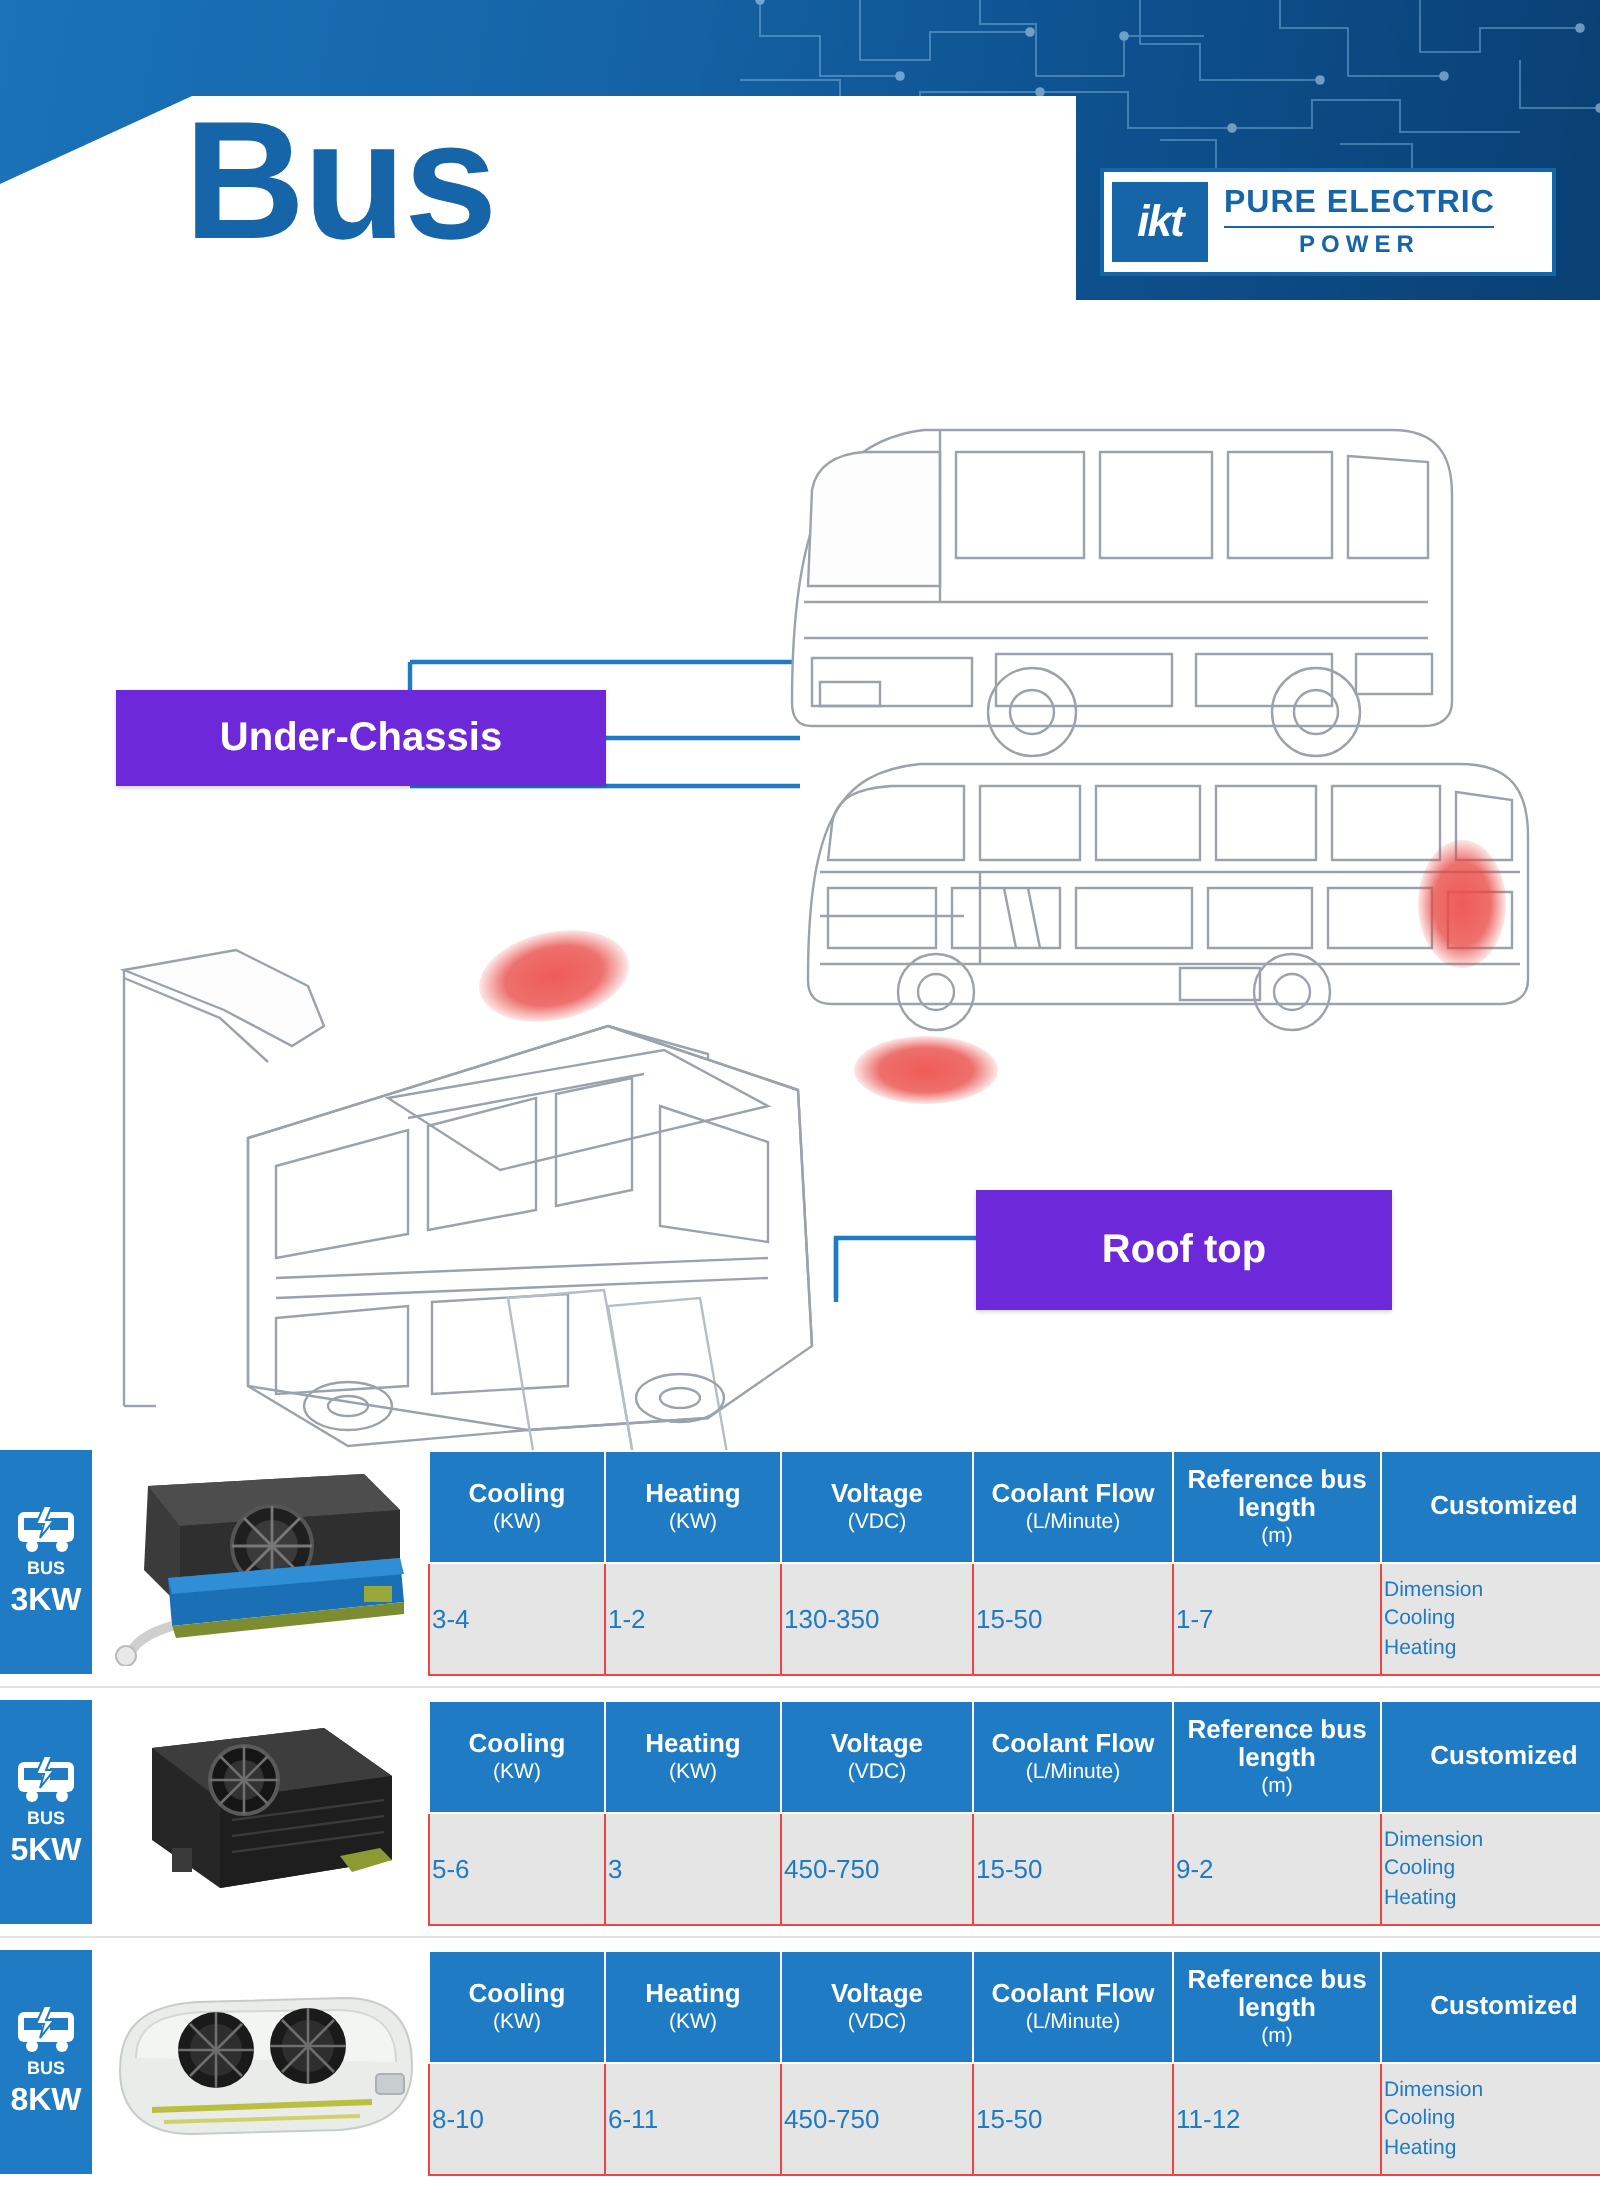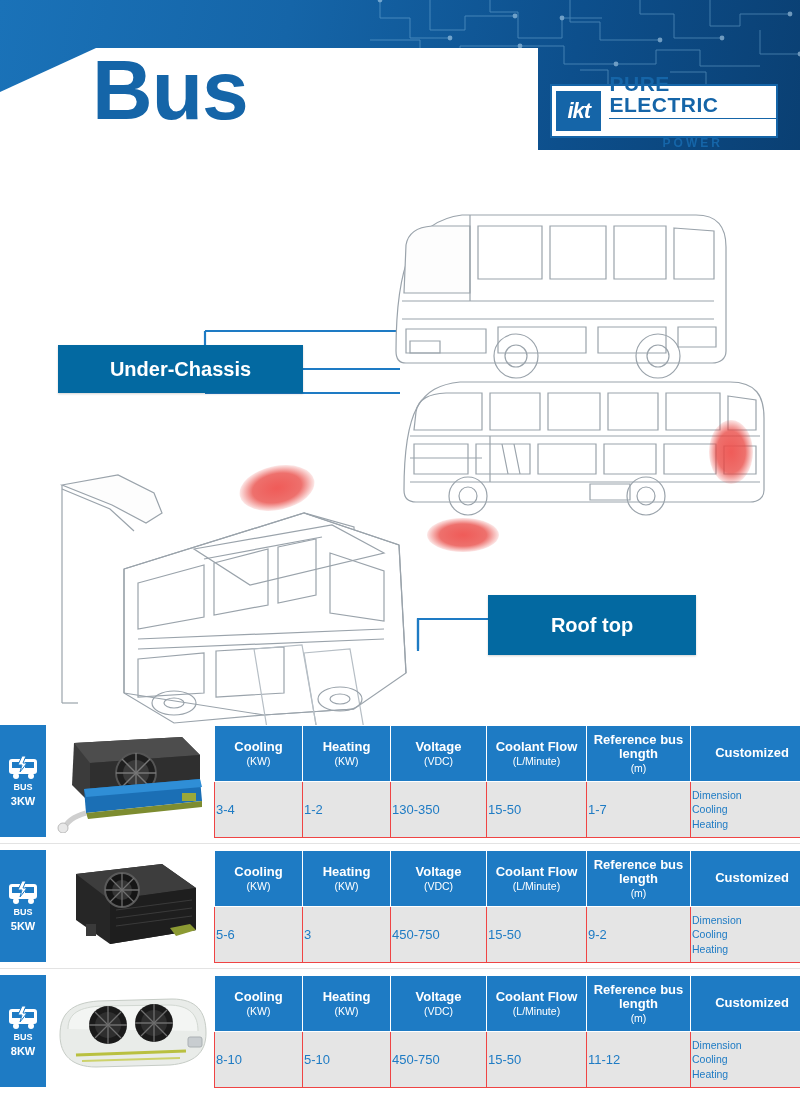--- a/index.html
+++ b/index.html
@@ -49,57 +49,57 @@
   }
   .logo-mark {
     width: 48px; height: 40px; margin-left:4px;
     background:#1565a8; color:#fff;
     display:flex; align-items:center; justify-content:center;
     font-size: 22px; font-weight:bold; font-style:italic;
     letter-spacing:-1px;
   }
   .logo-text { margin-left:8px; line-height:1; }
   .logo-main {
-    font-size: 21px; font-weight:bold; color:#1565a8; letter-spacing:.5px;
+    font-size: 16px; font-weight:bold; color:#1565a8; letter-spacing:.5px;
   }
   .logo-sub {
     font-size: 12px; font-weight:bold; color:#1565a8;
     text-align:center; letter-spacing:3px; margin-top:3px;
-    border-top:1px solid #1565a8; padding-top:18px;
+    border-top:1px solid #1565a8; padding-top:2px;
   }
 
   
   .diagram {
     position:absolute; top:198px; left:0; width:800px; height:527px;
     background:#ffffff;
   }
   .label-tag {
     position:absolute;
-    background:#0369a1; color:#ffffff;
+    background:#6d28d9; color:#ffffff;
     font-size:20px; font-weight:bold;
     display:flex; align-items:center; justify-content:center;
     box-shadow: 0 1px 2px rgba(0,0,0,.18);
   }
   #tag-chassis { left:58px; top:147px; width:245px; height:48px; }
   #tag-roof    { left:488px; top:397px; width:208px; height:60px; }
 
   
   .tables { position:absolute; top:725px; left:0; width:800px; }
   .prod-row { position:relative; width:800px; height:112px; margin-bottom:6px; }
   .prod-row:last-child { margin-bottom:0; }
 
   .badge {
     position:absolute; left:0; top:0; width:46px; height:112px;
     background:#1e7bc4; color:#fff;
     display:flex; flex-direction:column; align-items:center; justify-content:center;
     gap:2px;
   }
   .badge .bus-ico { width:34px; height:26px; }
   .badge .b-label { font-size:9px; font-weight:bold; line-height:1.1; }
-  .badge .b-kw { font-size:11px; font-weight:bold; line-height:1.1; }
+  .badge .b-kw { font-size:16px; font-weight:bold; line-height:1.1; }
 
   .photo {
     position:absolute; left:46px; top:0; width:168px; height:112px;
     display:flex; align-items:center; justify-content:center;
     overflow:hidden;
   }
 
   table.spec {
     position:absolute; left:214px; top:0;
     width:586px; height:112px;
@@ -471,21 +471,21 @@
           <tr>
         <th class="c1"><span>Cooling</span><span class="unit">(KW)</span></th>
         <th class="c2"><span>Heating</span><span class="unit">(KW)</span></th>
         <th class="c3"><span>Voltage</span><span class="unit">(VDC)</span></th>
         <th class="c4"><span>Coolant Flow</span><span class="unit">(L/Minute)</span></th>
         <th class="c5"><span>Reference bus length</span><span class="unit">(m)</span></th>
         <th class="c6"><span>Customized</span></th>
       </tr>
       <tr>
         <td>8-10</td>
-        <td>5-10</td>
+        <td>6-11</td>
         <td>450-750</td>
         <td>15-50</td>
         <td>11-12</td>
         <td class="custom" style="white-space:pre-line">Dimension
 Cooling
 Heating</td>
       </tr>
     </tbody>
       </table>
   </div>

